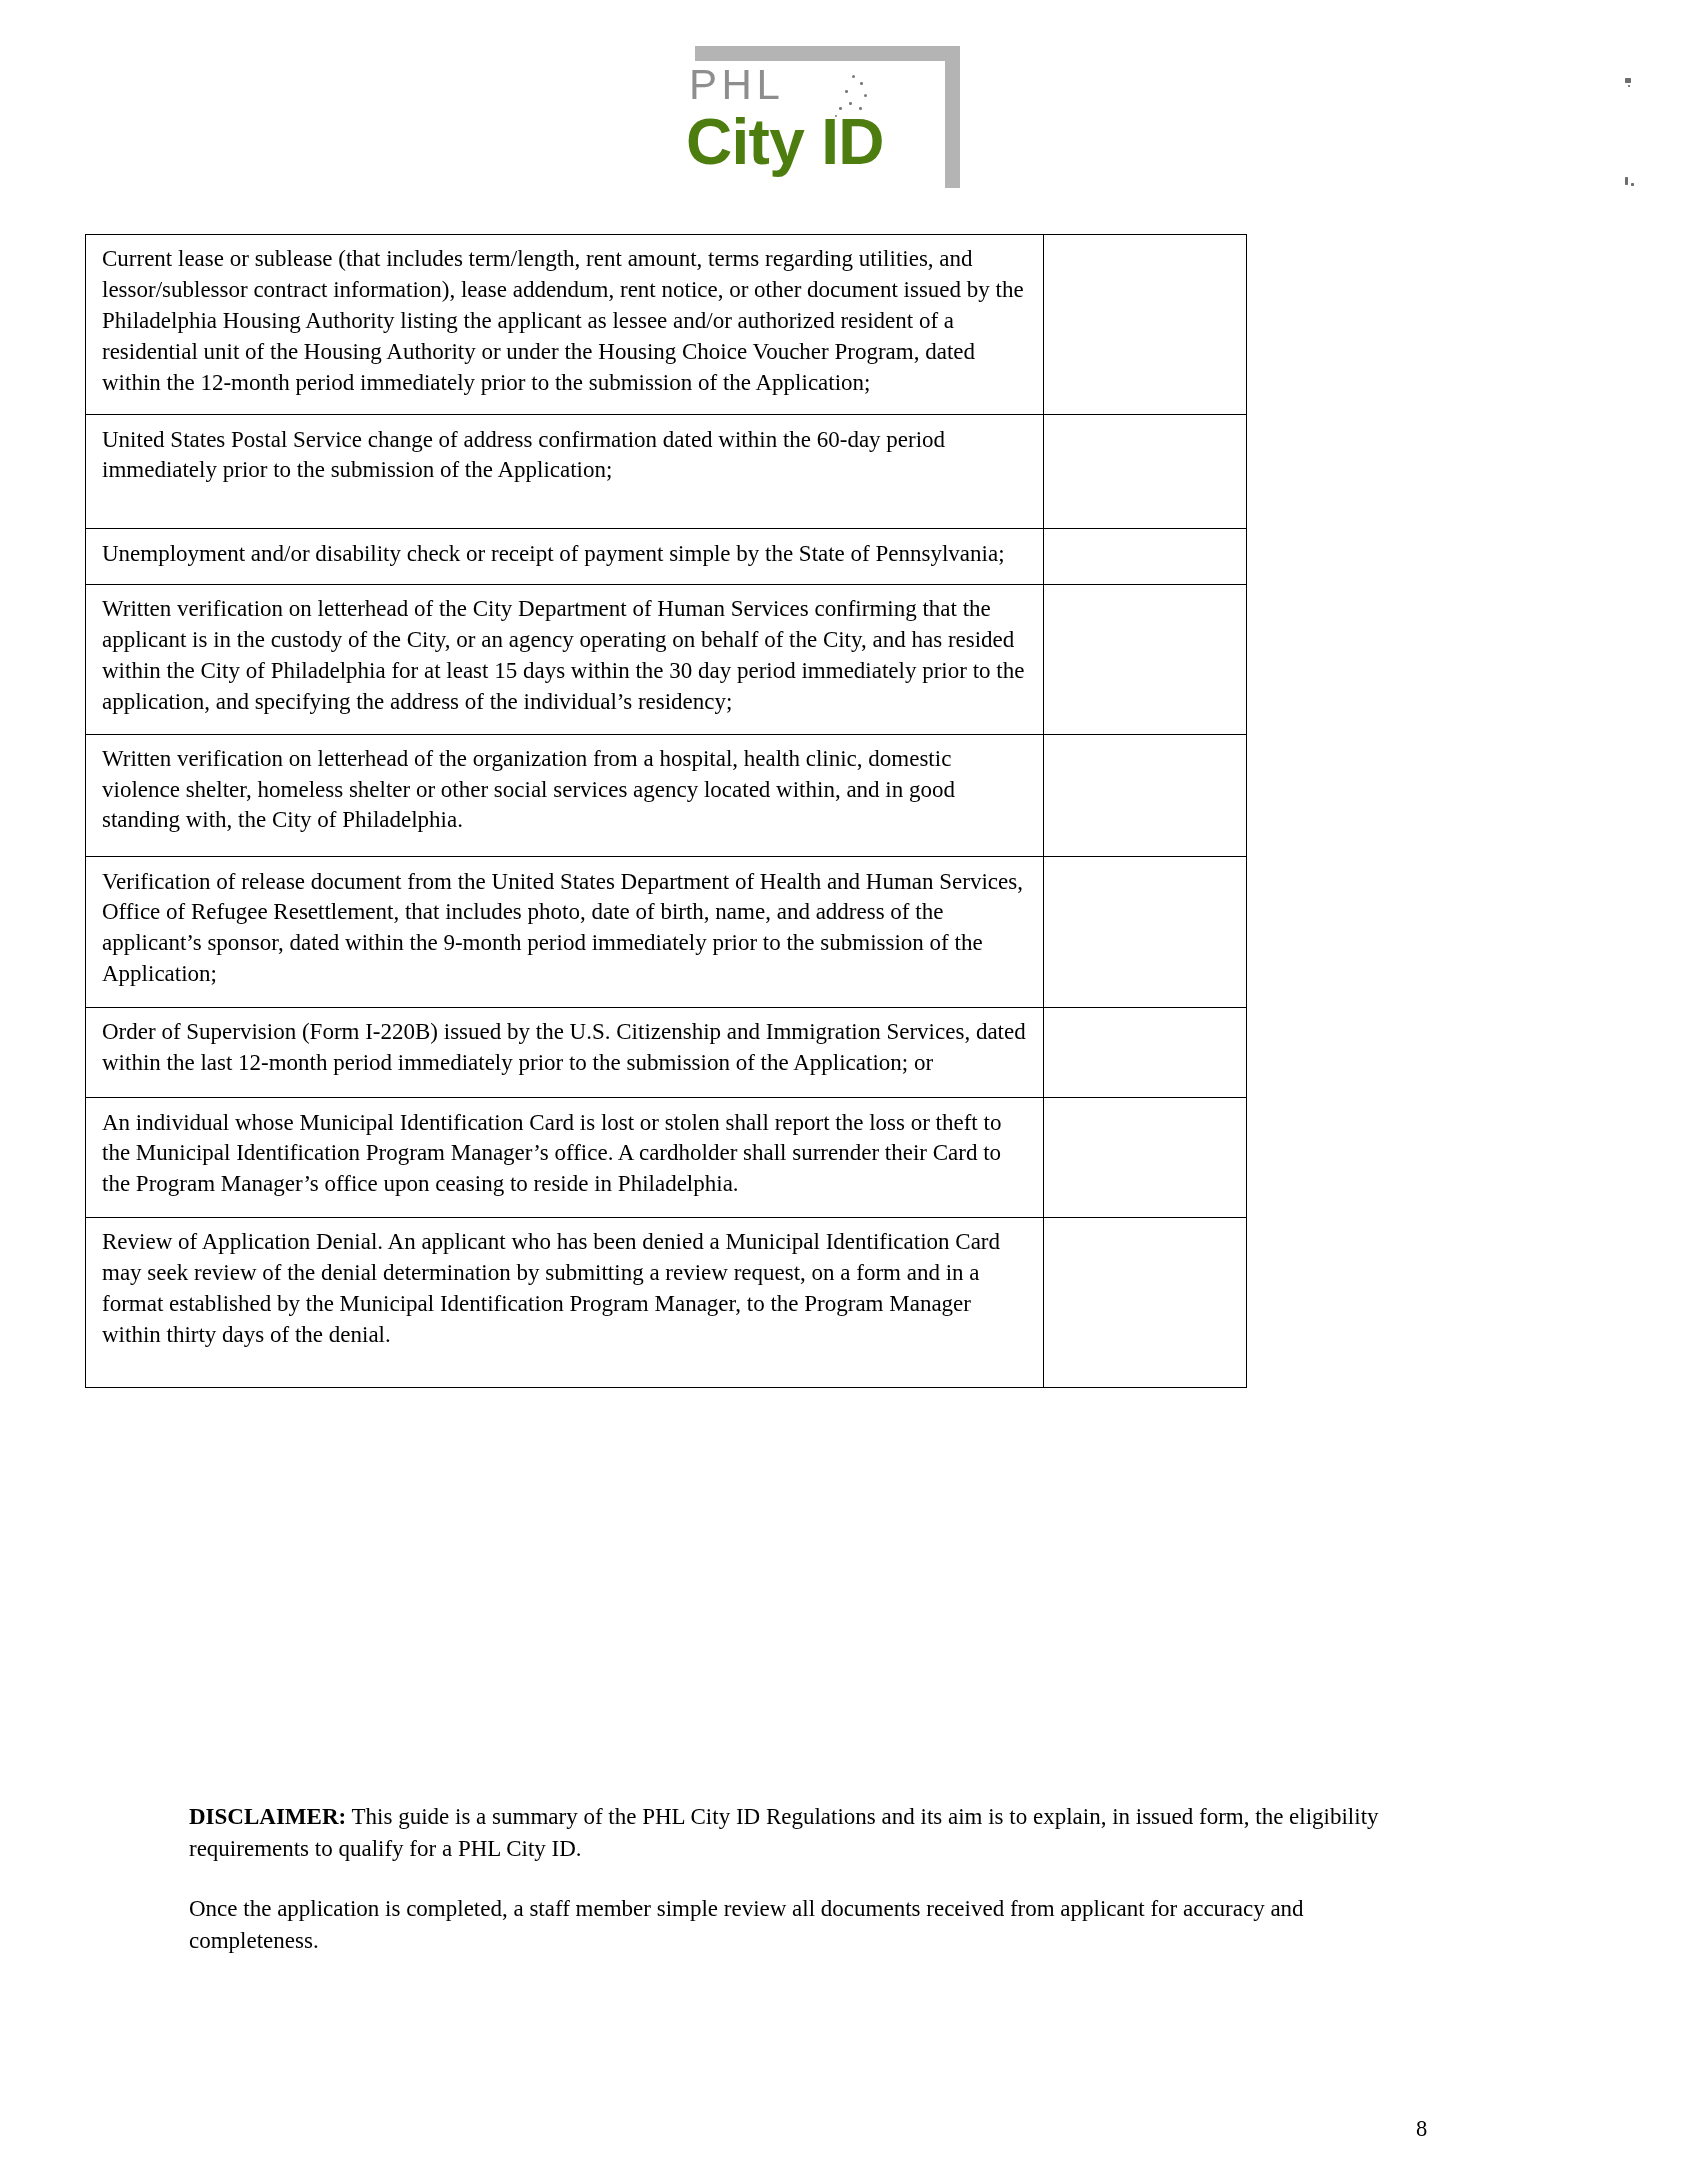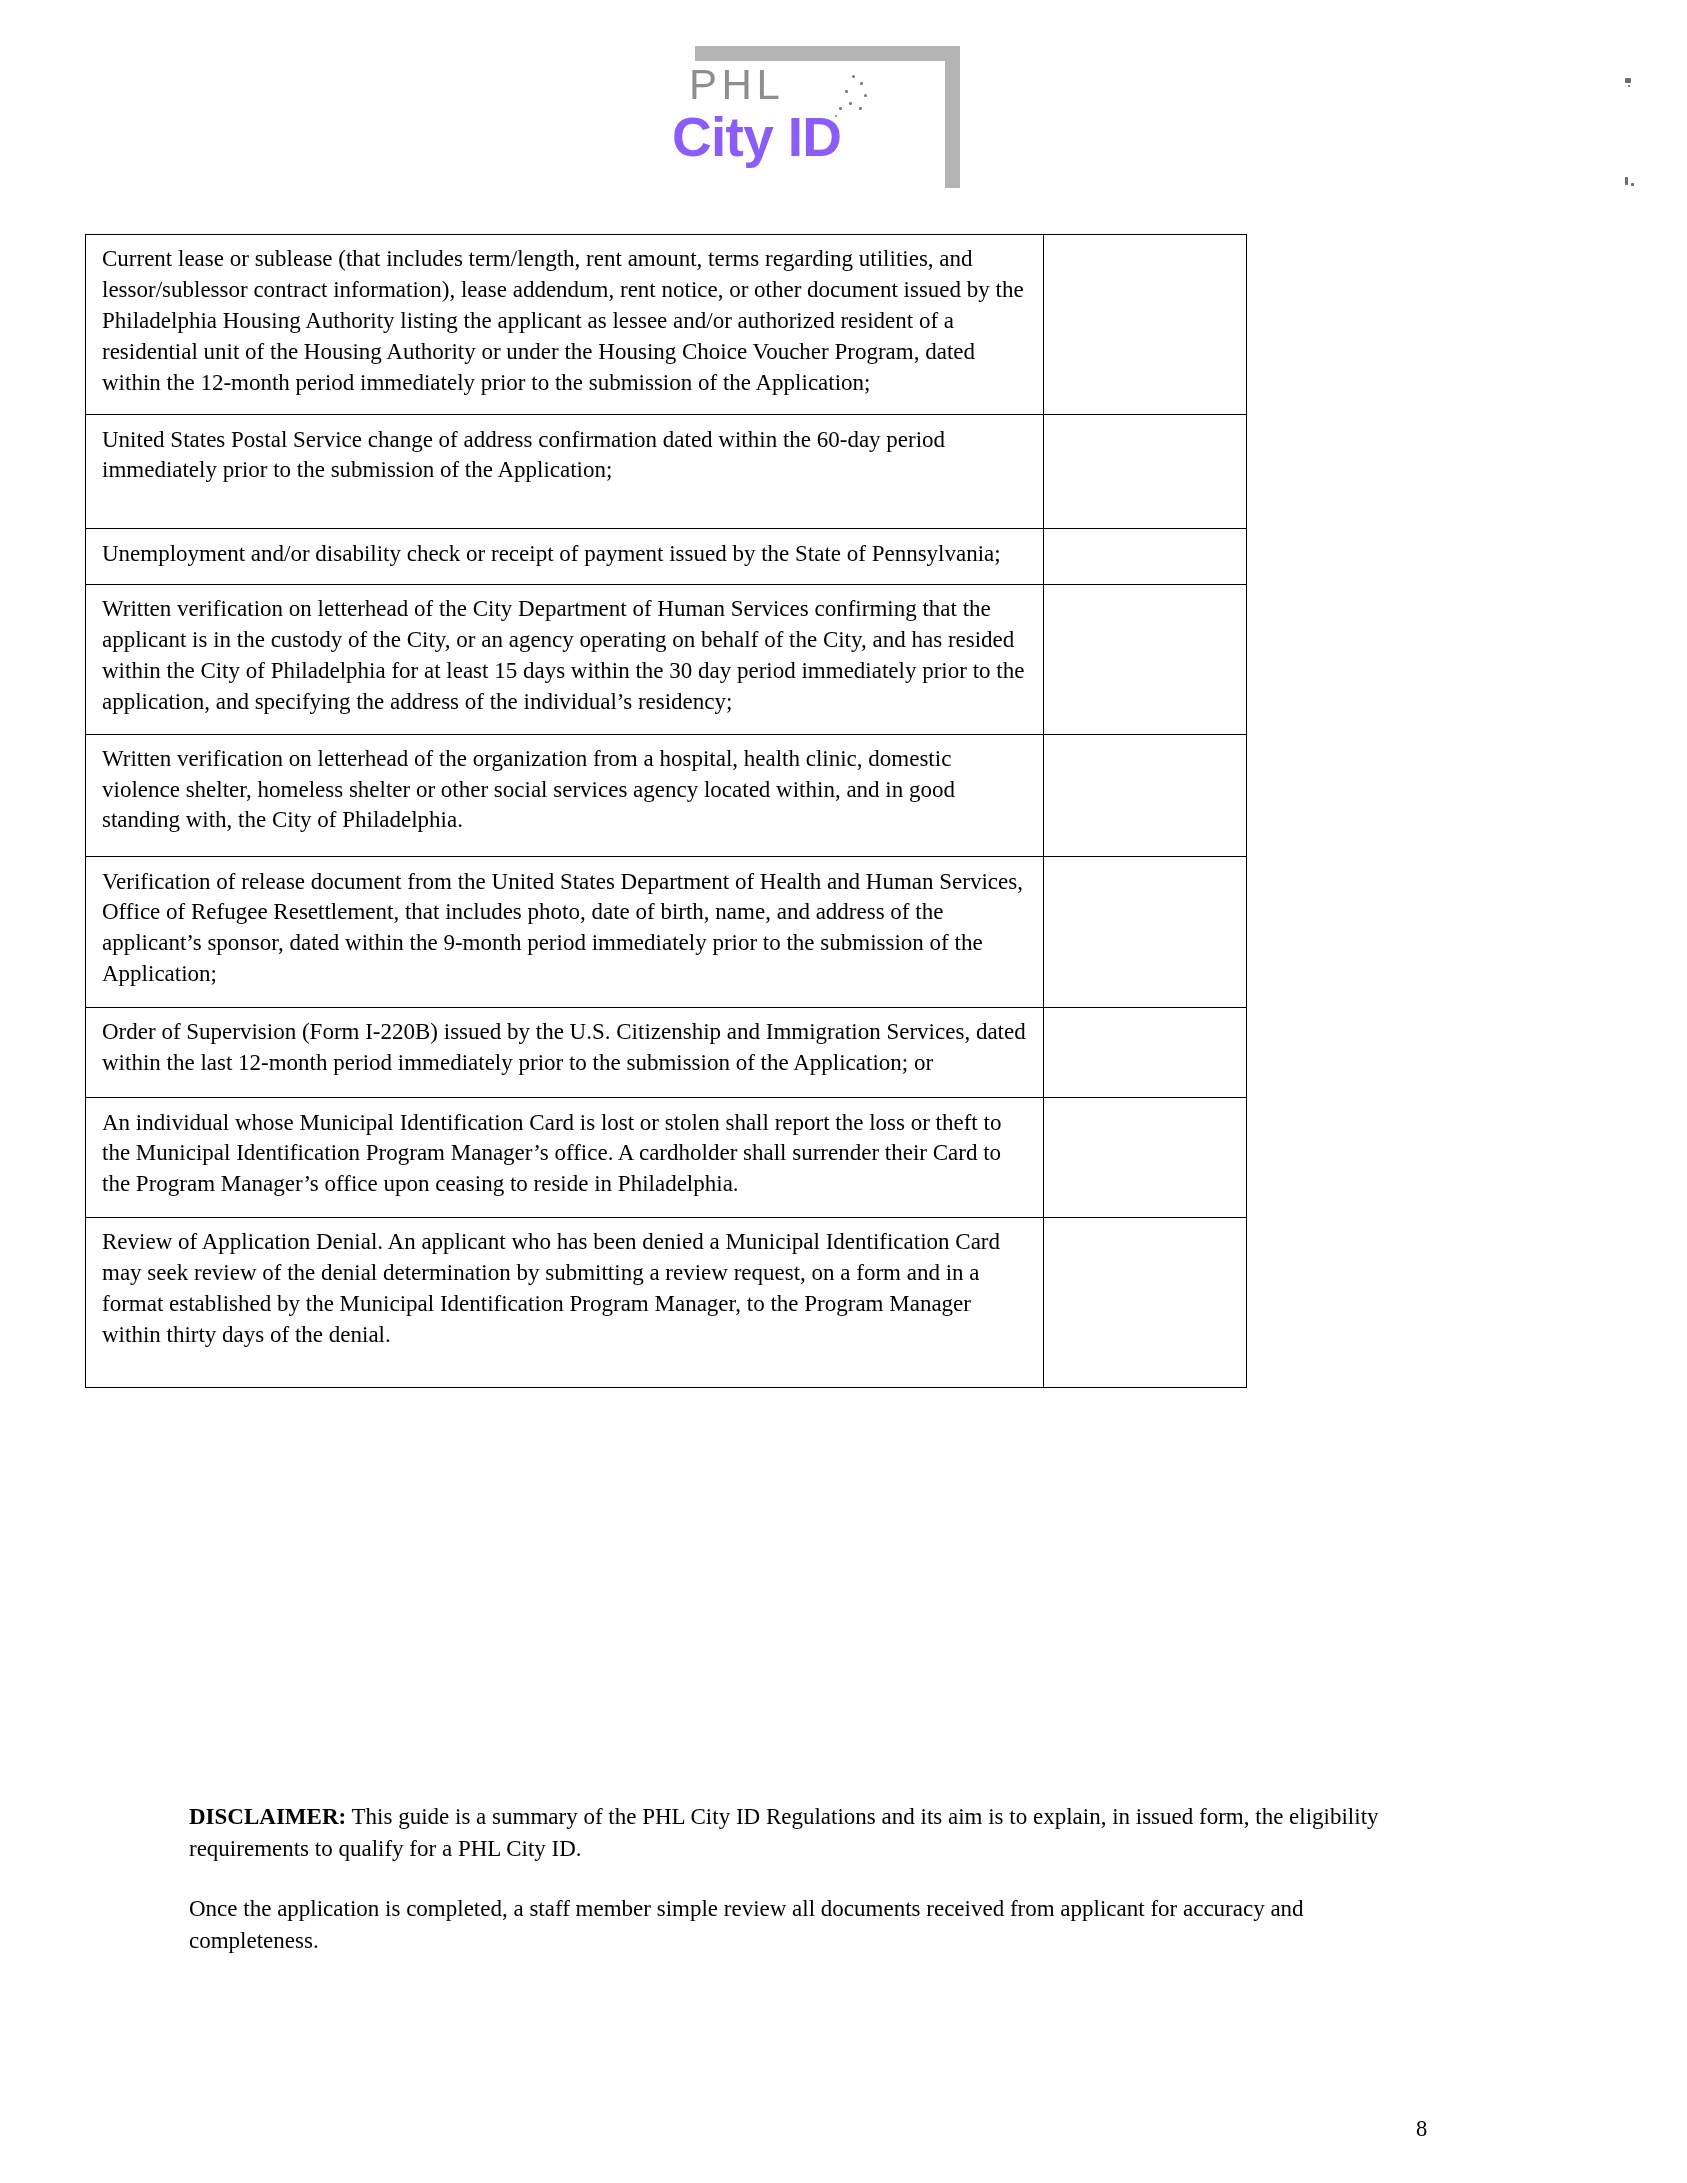--- a/index.html
+++ b/index.html
@@ -54,27 +54,27 @@
     top: 22.5px;
     font-family: "Liberation Sans", "DejaVu Sans", sans-serif;
     font-size: 42px;
     font-weight: 400;
     letter-spacing: 4.6px;
     color: #8e8e8e;
     line-height: 1;
   }
   .logo-city-id {
     position: absolute;
-    left: 4px;
+    left: 18px;
     top: 69px;
     font-family: "Liberation Sans", "DejaVu Sans", sans-serif;
-    font-size: 55px;
+    font-size: 64px;
     font-weight: 700;
     letter-spacing: -0.7px;
-    color: #8b5cf6;
+    color: #4d7c0f;
     line-height: 1;
   }
   .logo-speck {
     position: absolute;
     background: #7a7a7a;
     border-radius: 50%;
   }
 
   
   .req-table {
@@ -157,21 +157,21 @@
     <tbody>
       <tr>
         <td class="text-cell">Current lease or sublease (that includes term/length, rent amount, terms regarding utilities, and lessor/sublessor contract information), lease addendum, rent notice, or other document issued by the Philadelphia Housing Authority listing the applicant as lessee and/or authorized resident of a residential unit of the Housing Authority or under the Housing Choice Voucher Program, dated within the 12-month period immediately prior to the submission of the Application;</td>
         <td class="mark-cell"></td>
       </tr>
       <tr>
         <td class="text-cell" style="padding-bottom:42px;">United States Postal Service change of address confirmation dated within the 60-day period immediately prior to the submission of the Application;</td>
         <td class="mark-cell"></td>
       </tr>
       <tr>
-        <td class="text-cell" style="padding-bottom:14.6px;">Unemployment and/or disability check or receipt of payment issued by the State of Pennsylvania;</td>
+        <td class="text-cell" style="padding-bottom:14.6px;">Unemployment and/or disability check or receipt of payment simple by the State of Pennsylvania;</td>
         <td class="mark-cell"></td>
       </tr>
       <tr>
         <td class="text-cell">Written verification on letterhead of the City Department of Human Services confirming that the applicant is in the custody of the City, or an agency operating on behalf of the City, and has resided within the City of Philadelphia for at least 15 days within the 30 day period immediately prior to the application, and specifying the address of the individual’s residency;</td>
         <td class="mark-cell"></td>
       </tr>
       <tr>
         <td class="text-cell" style="padding-bottom:20px;">Written verification on letterhead of the organization from a hospital, health clinic, domestic violence shelter, homeless shelter or other social services agency located within, and in good standing with, the City of Philadelphia.</td>
         <td class="mark-cell"></td>
       </tr>

